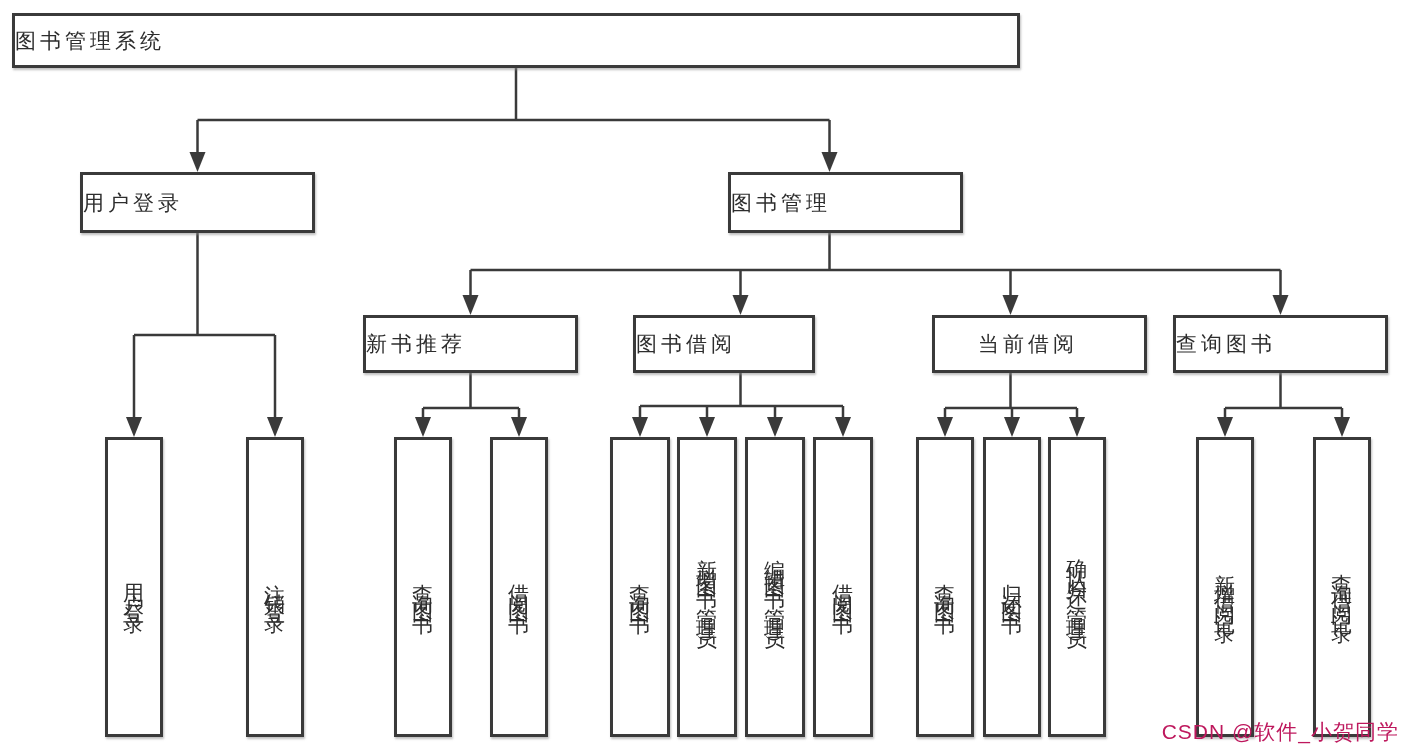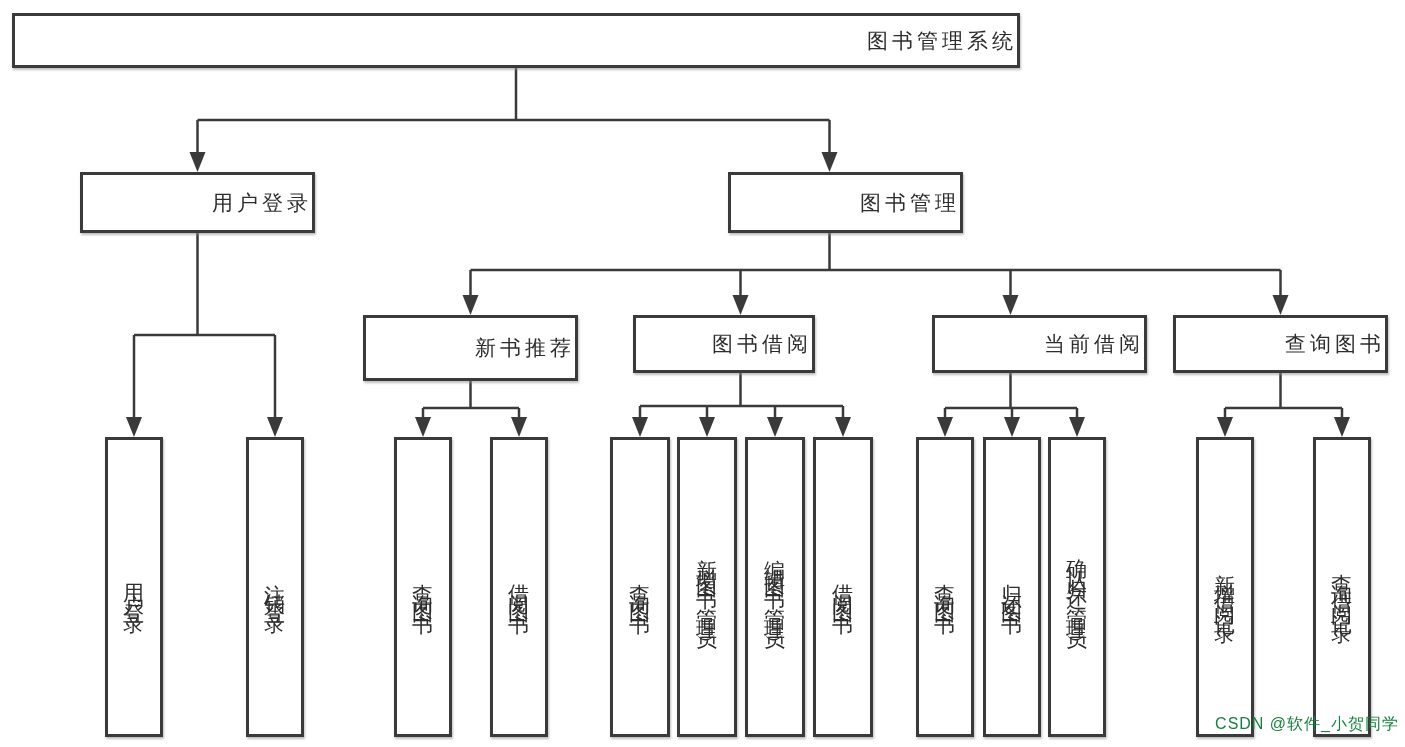--- a/index.html
+++ b/index.html
@@ -23,21 +23,21 @@
     z-index: 1;
   }
   .node {
     position: absolute;
     box-sizing: border-box;
     background: #ffffff;
     border: 3px solid #3a3a3a;
     box-shadow: 1px 2px 2px rgba(140,140,140,0.55);
     display: flex;
     align-items: center;
-    justify-content: flex-end;
+    justify-content: flex-start;
     color: #2d2d2d;
     z-index: 2;
   }
   .node .hlabel {
     font-size: 21px;
     letter-spacing: 4px;
     white-space: nowrap;
   }
   .leaf {
     position: absolute;
@@ -59,44 +59,44 @@
     text-orientation: mixed;
     font-size: 21px;
     letter-spacing: 10px;
     line-height: 1;
     white-space: nowrap;
   }
   
   .n-root { left: 12px;   top: 13px;  width: 1008px; height: 55px; }
   .n-l2a  { left: 80px;   top: 172px; width: 235px;  height: 61px; }
   .n-l2b  { left: 728px;  top: 172px; width: 235px;  height: 61px; }
-  .n-l3a  { left: 363px;  top: 315px; width: 215px;  height: 66px; }
+  .n-l3a  { left: 363px;  top: 315px; width: 215px;  height: 58px; }
   .n-l3b  { left: 633px;  top: 315px; width: 182px;  height: 58px; }
   .n-l3c  { left: 932px;  top: 315px; width: 215px;  height: 58px; padding-left: 43px; }
   .n-l3d  { left: 1173px; top: 315px; width: 215px;  height: 58px; }
   
   .lf-1a { left: 105px; }
   .lf-1b { left: 246px; }
   .lf-2a { left: 394px; }
   .lf-2b { left: 490px; }
   .lf-3a { left: 610px; width: 60px; }
   .lf-3b { left: 677px; width: 60px; }
   .lf-3c { left: 745px; width: 60px; }
   .lf-3d { left: 813px; width: 60px; }
   .lf-4a { left: 916px; }
   .lf-4b { left: 983px; }
   .lf-4c { left: 1048px; }
   .lf-5a { left: 1196px; }
   .lf-5b { left: 1313px; }
   .watermark {
     position: absolute;
     right: 6px;
-    bottom: 12px;
-    font-size: 16px;
-    color: #15803d;
+    bottom: 1px;
+    font-size: 21px;
+    color: #be185d;
     letter-spacing: 1px;
     z-index: 3;
     white-space: nowrap;
   }
   svg line, svg polyline {
     stroke: #3a3a3a;
     stroke-width: 2.5;
     fill: none;
   }
   svg polygon {

